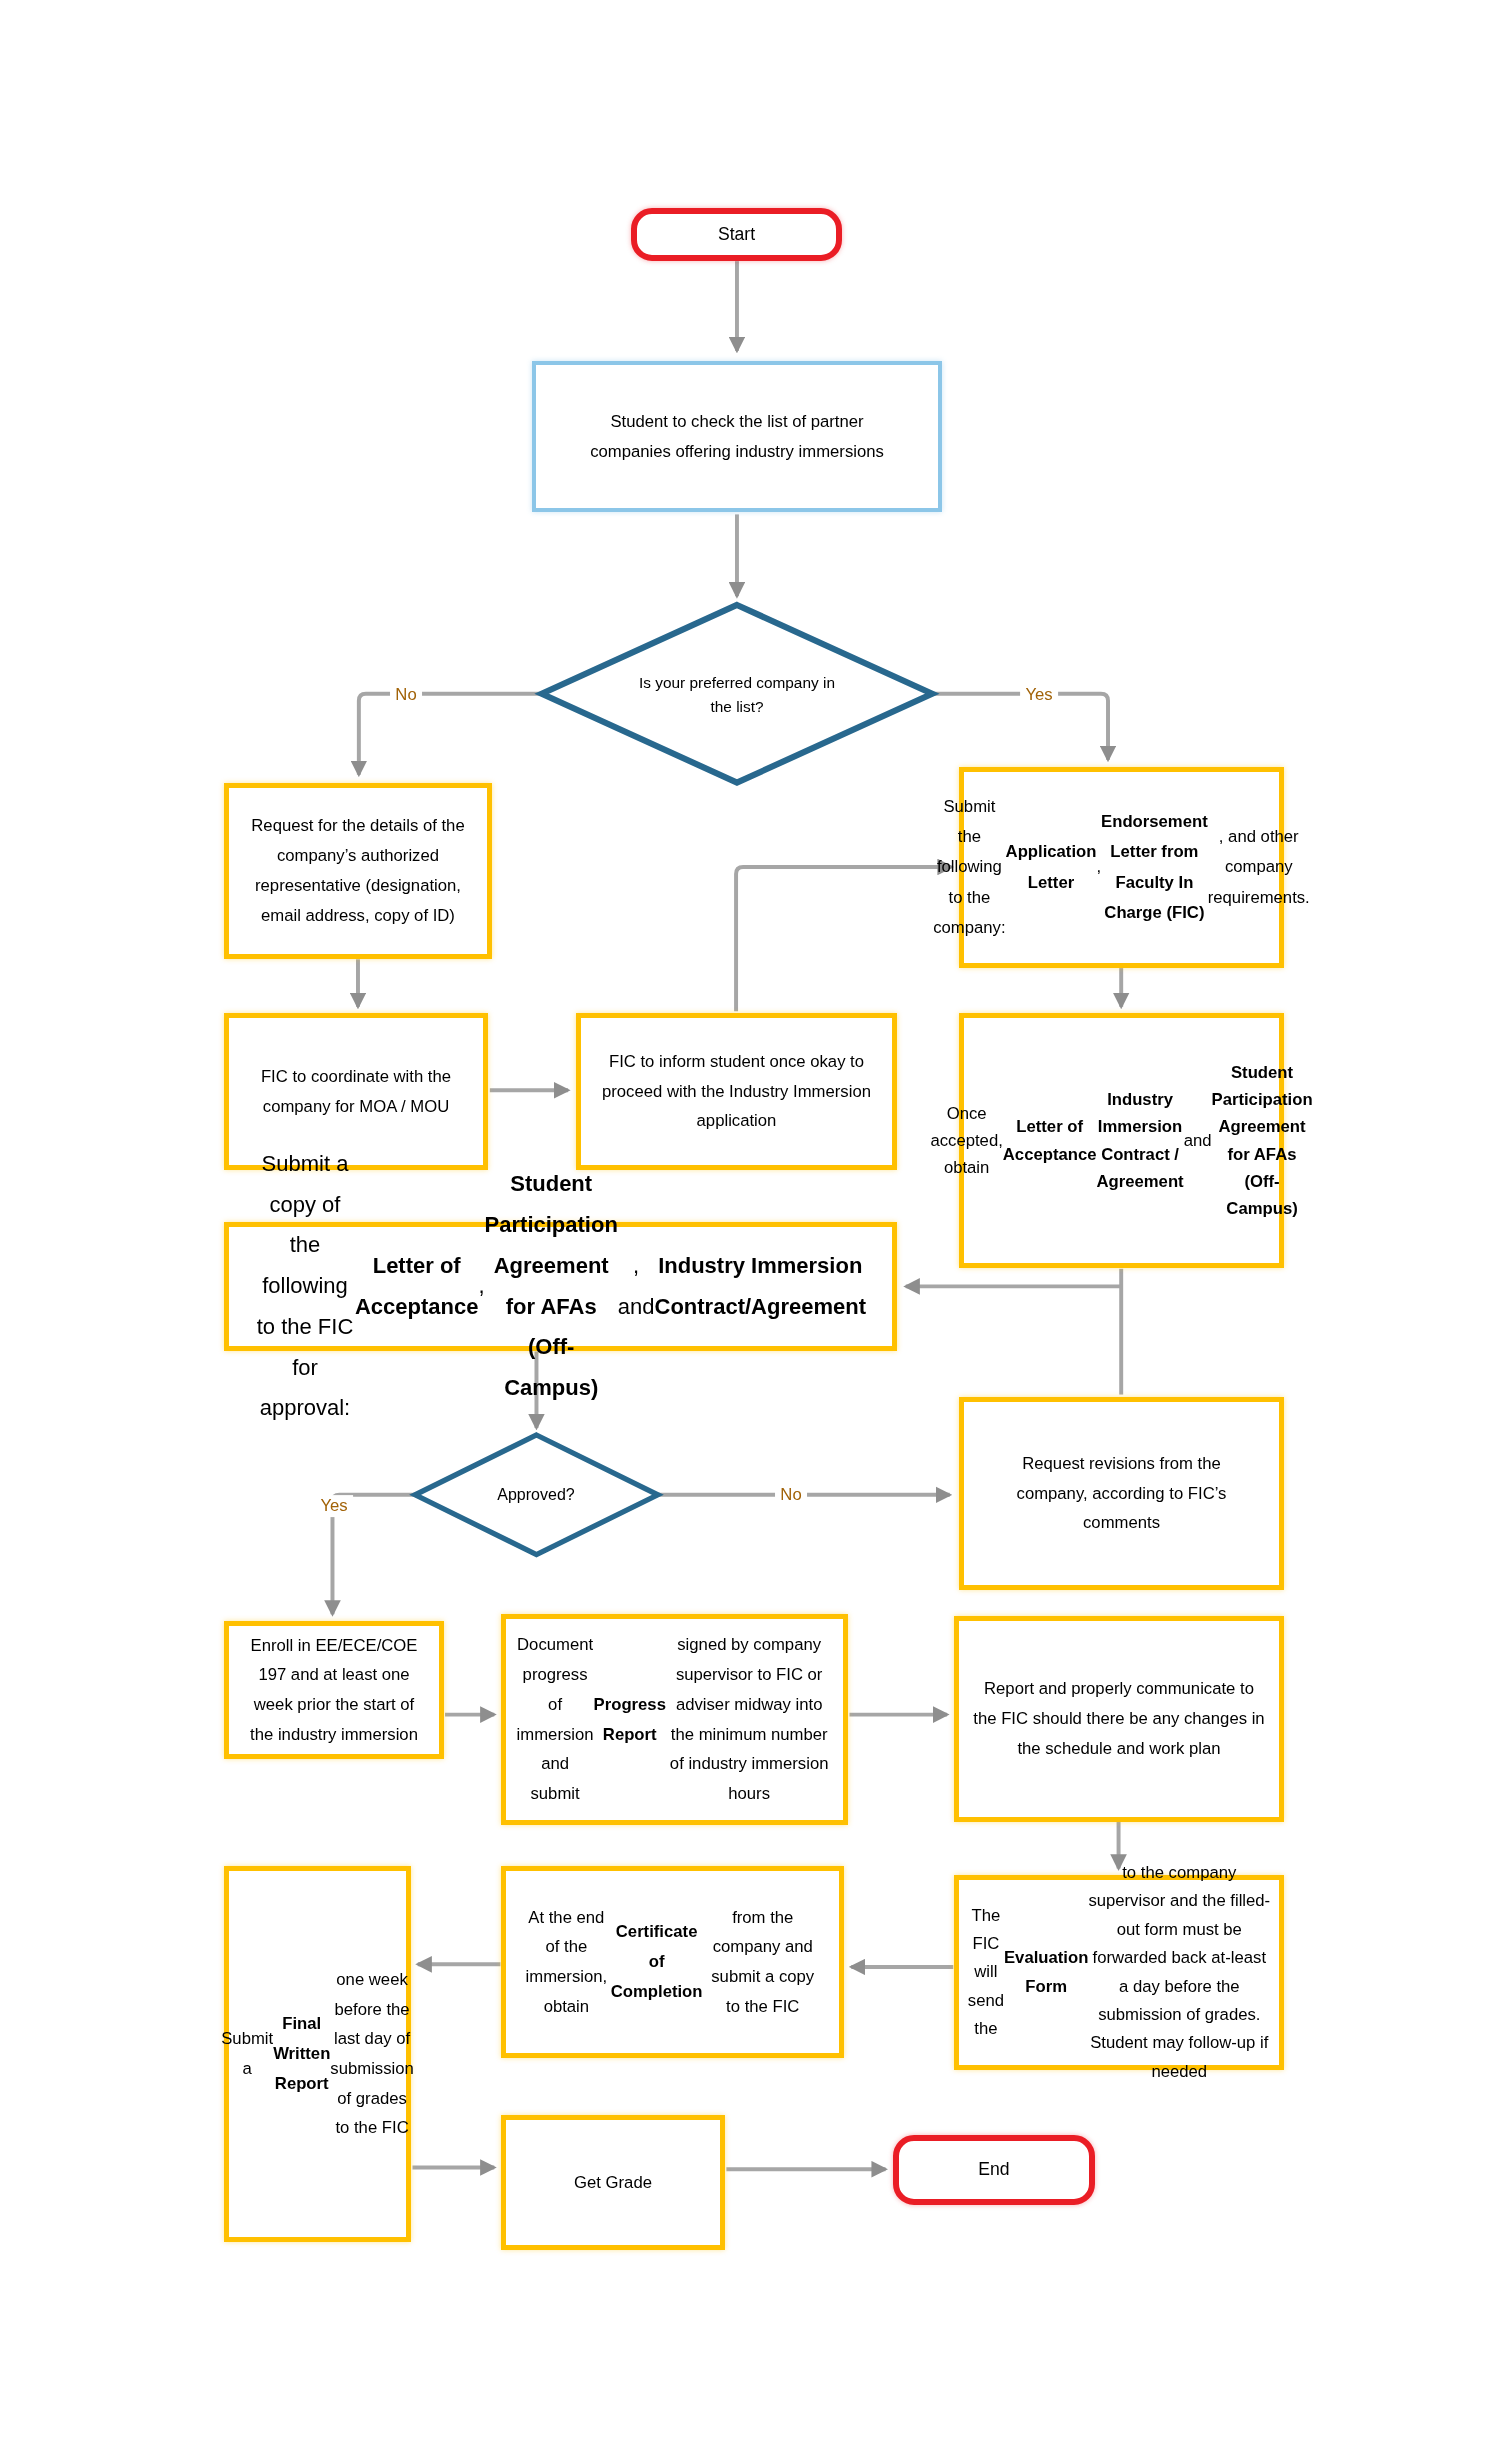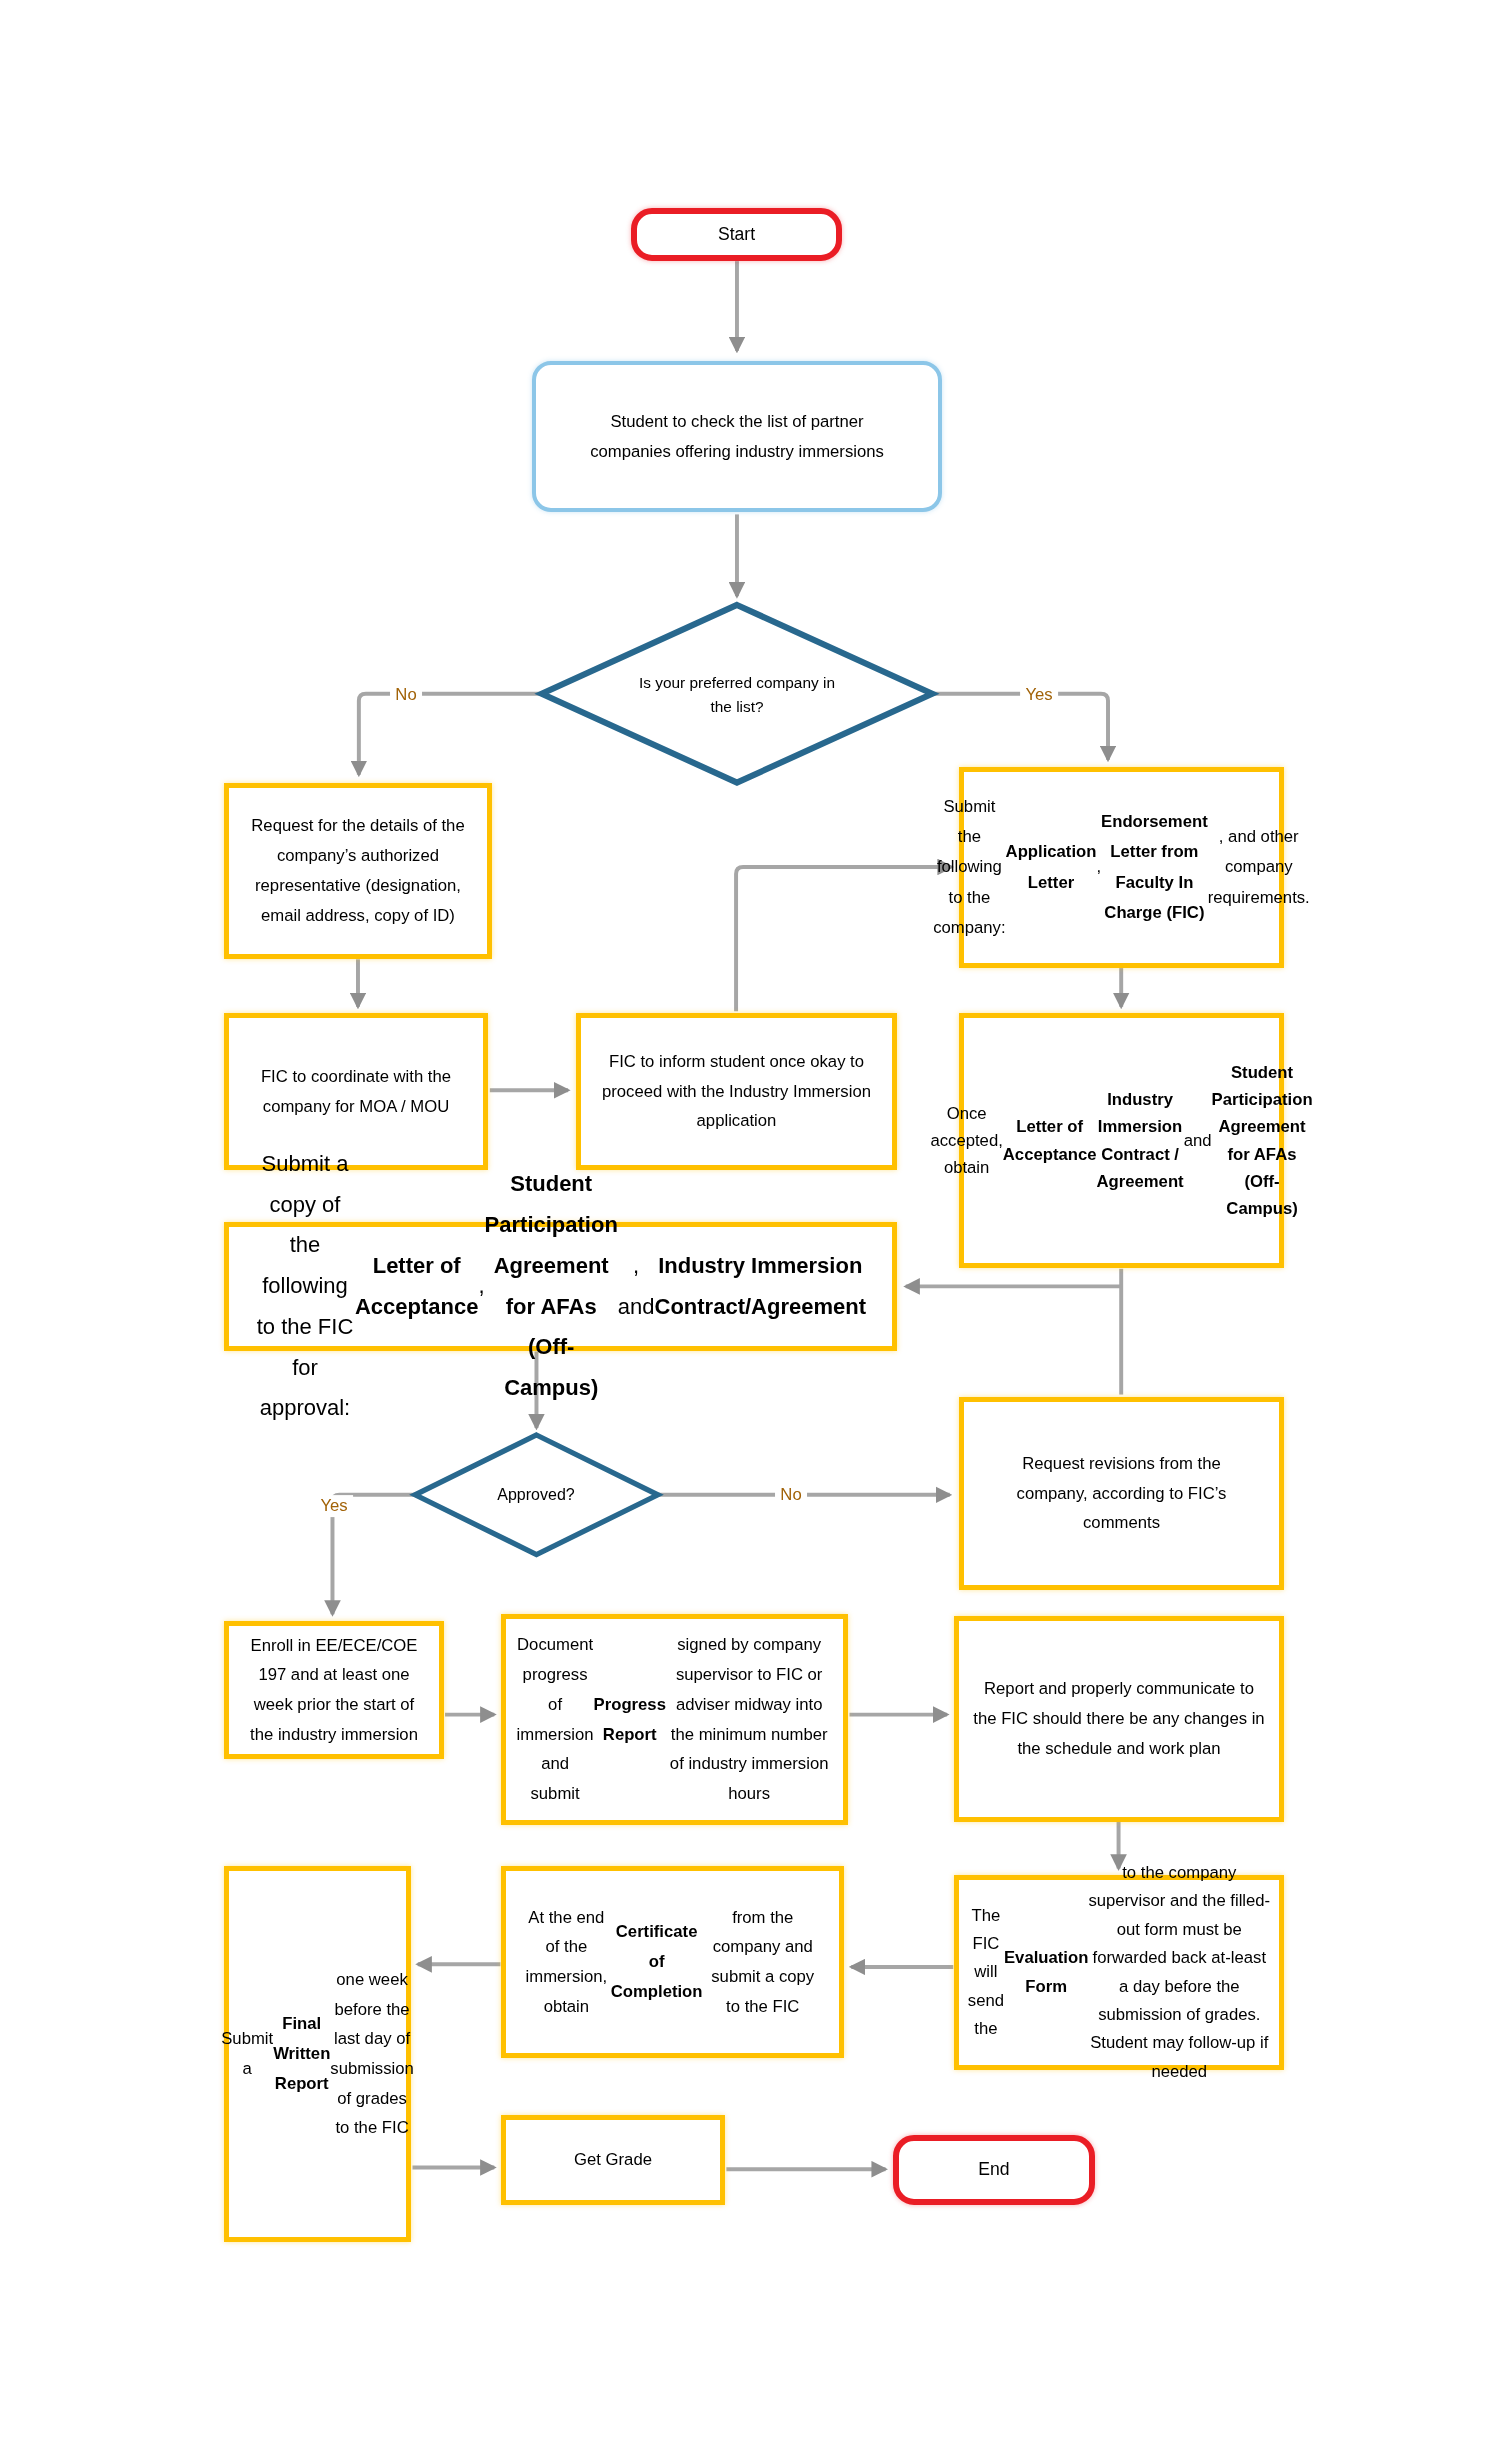--- a/index.html
+++ b/index.html
@@ -52,21 +52,21 @@
       <path d="M 569 2234 L 475 2234" marker-end="url(#ah)"></path>
       <path d="M 469 2465 L 562 2465" marker-end="url(#ah)"></path>
       <path d="M 826 2467 L 1007 2467" marker-end="url(#ah)"></path>
     </g>
     <polygon points="838,688 1060,789 838,890 616,789" fill="#ffffff" stroke="#28688E" stroke-width="7"></polygon>
     <polygon points="610,1632 748,1700 610,1768 472,1700" fill="#ffffff" stroke="#28688E" stroke-width="6"></polygon>
   </svg>
 
   <div class="node term" style="left:631px;top:208px;width:211px;height:53px;">Start</div>
 
-  <div class="node alt" style="left:532px;top:361px;width:410px;height:151px;padding:0 37px;border-radius:19px;">Student to check the list of partner companies offering industry immersions</div>
+  <div class="node alt" style="left:532px;top:361px;width:410px;height:151px;padding:0 37px;">Student to check the list of partner companies offering industry immersions</div>
 
   <div class="dtext" style="left:627px;top:660px;width:220px;height:69px;">Is your preferred company in the list?</div>
 
   <div class="node process" style="left:224px;top:783px;width:268px;height:176px;padding:0 10.6px;line-height:1.8;">Request for the details of the company’s authorized representative (designation, email address, copy of ID)</div>
 
   <div class="node process" style="left:959px;top:767px;width:325px;height:201px;padding:0 8.8px;line-height:1.82;">
       <span>Submit the following to the company: </span>
       <b>Application Letter</b>
       <span>, </span>
       <b>Endorsement Letter from Faculty In Charge (FIC)</b>
@@ -119,21 +119,21 @@
       <b>Certificate of Completion</b>
       <span> from the company and submit a copy to the FIC</span>
     </div>
 
   <div class="node process" style="left:224px;top:1866px;width:187px;height:376px;padding:0 12.3px;">
       <span>Submit a </span>
       <b>Final Written Report</b>
       <span> one week before the last day of submission of grades to the FIC</span>
     </div>
 
-  <div class="node process" style="left:501px;top:2115px;width:224px;height:90px;">Get Grade</div>
+  <div class="node process" style="left:501px;top:2115px;width:224px;height:135px;">Get Grade</div>
 
   <div class="node term" style="left:893px;top:2135px;width:202px;height:70px;">End</div>
 
   <div class="elabel" style="left:406px;top:695px;">No</div>
   <div class="elabel" style="left:1039px;top:695px;">Yes</div>
   <div class="elabel" style="left:334px;top:1506px;">Yes</div>
   <div class="elabel" style="left:791px;top:1495px;">No</div>
 
 </div>
 

